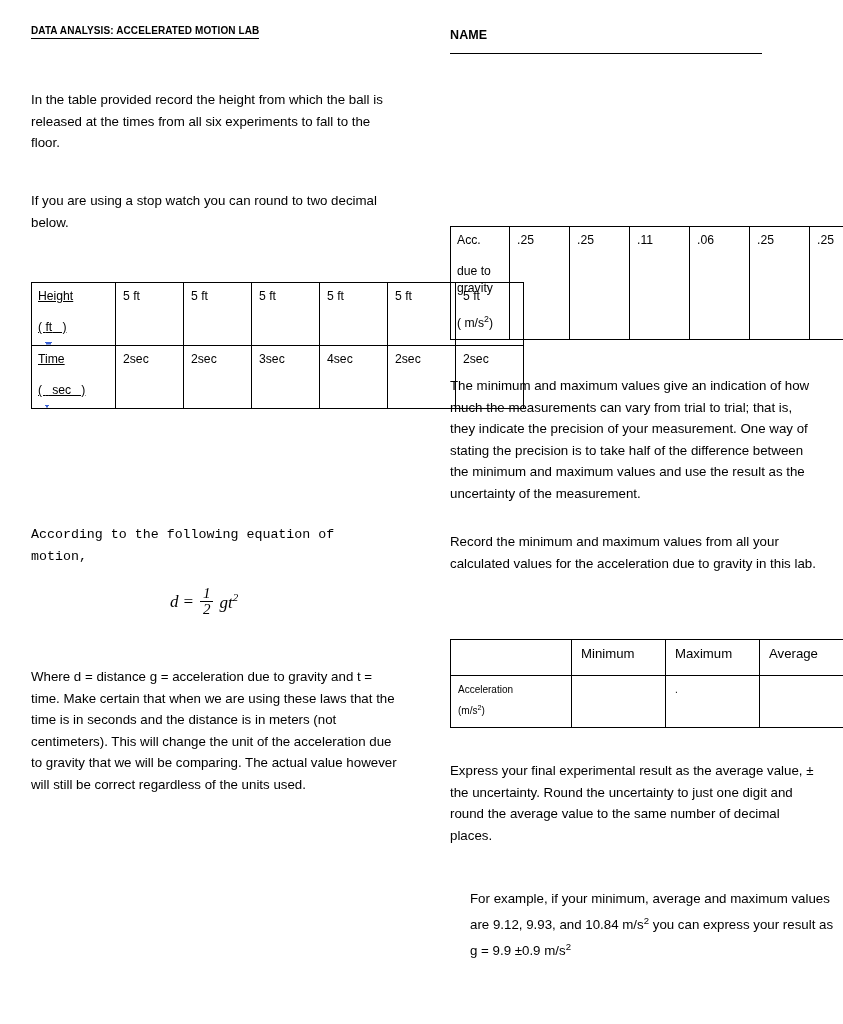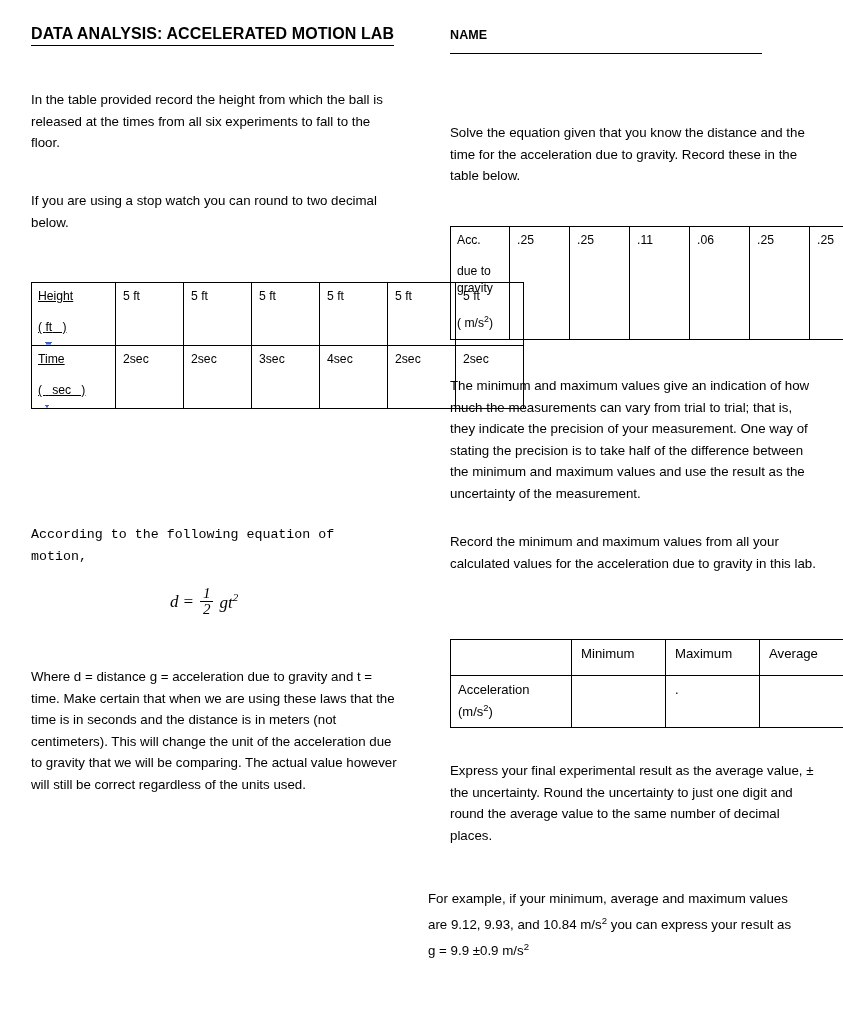--- a/index.html
+++ b/index.html
@@ -21,21 +21,21 @@
     width: 843px;
     height: 1024px;
     overflow: hidden;
   }
 
   
   .doc-title {
     position: absolute;
     left: 31px;
     top: 25px;
-    font-size: 16px;
+    font-size: 10px;
     font-weight: bold;
     letter-spacing: 0.1px;
     border-bottom: 1.6px solid #000;
     padding-bottom: 2px;
     white-space: nowrap;
   }
   .name-block {
     position: absolute;
     left: 450px;
     top: 25px;
@@ -94,21 +94,21 @@
   .acc-label-top { display: block; }
   .acc-label-mid { display: block; margin-top: 14px; }
   .acc-label-bot { display: block; margin-top: 14px; white-space: pre; }
 
   
   #table-summary { width: 367px; }
   #table-summary td.corner-cell { width: 114px; }
   #table-summary td.head-cell { width: 84px; padding-left: 9px; }
   #table-summary td.body-cell { width: 84px; padding-left: 9px; }
   #table-summary tr.head-row td { height: 25px; font-size: 13.2px; }
-  #table-summary tr.body-row td { height: 41px; font-size: 13px; line-height: 18px; }
+  #table-summary tr.body-row td { height: 41px; font-size: 10px; line-height: 18px; }
   #table-summary td.corner-cell.body { padding-left: 7px; }
 
   
   .equation {
     position: absolute;
     left: 170px;
     top: 586px;
     font-family: "Liberation Serif", serif;
     font-style: italic;
     font-size: 17px;
@@ -185,21 +185,20 @@
     <span>=</span>
     <span class="eq-frac">
       <span class="eq-num">1</span>
       <span class="eq-den">2</span>
     </span>
     <span><span>gt</span><span class="eq-sup">2</span></span>
   </div>
 
   <p class="para abs" style="left:31px; top:666px; width:372px;">Where d = distance g = acceleration due to gravity and t = time. Make certain that when we are using these laws that the time is in seconds and the distance is in meters (not centimeters). This will change the unit of the acceleration due to gravity that we will be comparing. The actual value however will still be correct regardless of the units used.</p>
 
-  <p class="para abs" style="left:450px; top:122px; width:370px;">Solve the equation given that you know the distance and the time for the acceleration due to gravity. Record these in the table below.</p>
 
   <div class="abs" style="left:450px; top:226px;">
     <table class="grid" id="table-acceleration">
       <tbody>
         <tr>
           <td class="label-cell">
             <span class="acc-label-top">Acc.</span>
             <span class="acc-label-mid">due to</span>
             <span style="display:block">gravity</span>
             <span class="acc-label-bot"><span>( m/s</span><sup class="u">2</sup><span>)</span></span>
@@ -236,15 +235,15 @@
           <td class="body-cell"></td>
           <td class="body-cell">.</td>
           <td class="body-cell"></td>
         </tr>
       </tbody>
     </table>
   </div>
 
   <p class="para abs" style="left:450px; top:760px; width:370px;">Express your final experimental result as the average value, ± the uncertainty. Round the uncertainty to just one digit and round the average value to the same number of decimal places.</p>
 
-  <p class="para abs" style="left:428px; top:888px; width:370px;"><span>For example, if your minimum, average and maximum values are 9.12, 9.93, and 10.84 m/s</span><sup class="u">2</sup><span> you can express your result as g = 9.9 ±0.9 m/s</span><sup class="u">2</sup></p>
+  <p class="para abs" style="left:470px; top:888px; width:370px;"><span>For example, if your minimum, average and maximum values are 9.12, 9.93, and 10.84 m/s</span><sup class="u">2</sup><span> you can express your result as g = 9.9 ±0.9 m/s</span><sup class="u">2</sup></p>
 
 </div>
 
 </body></html>

